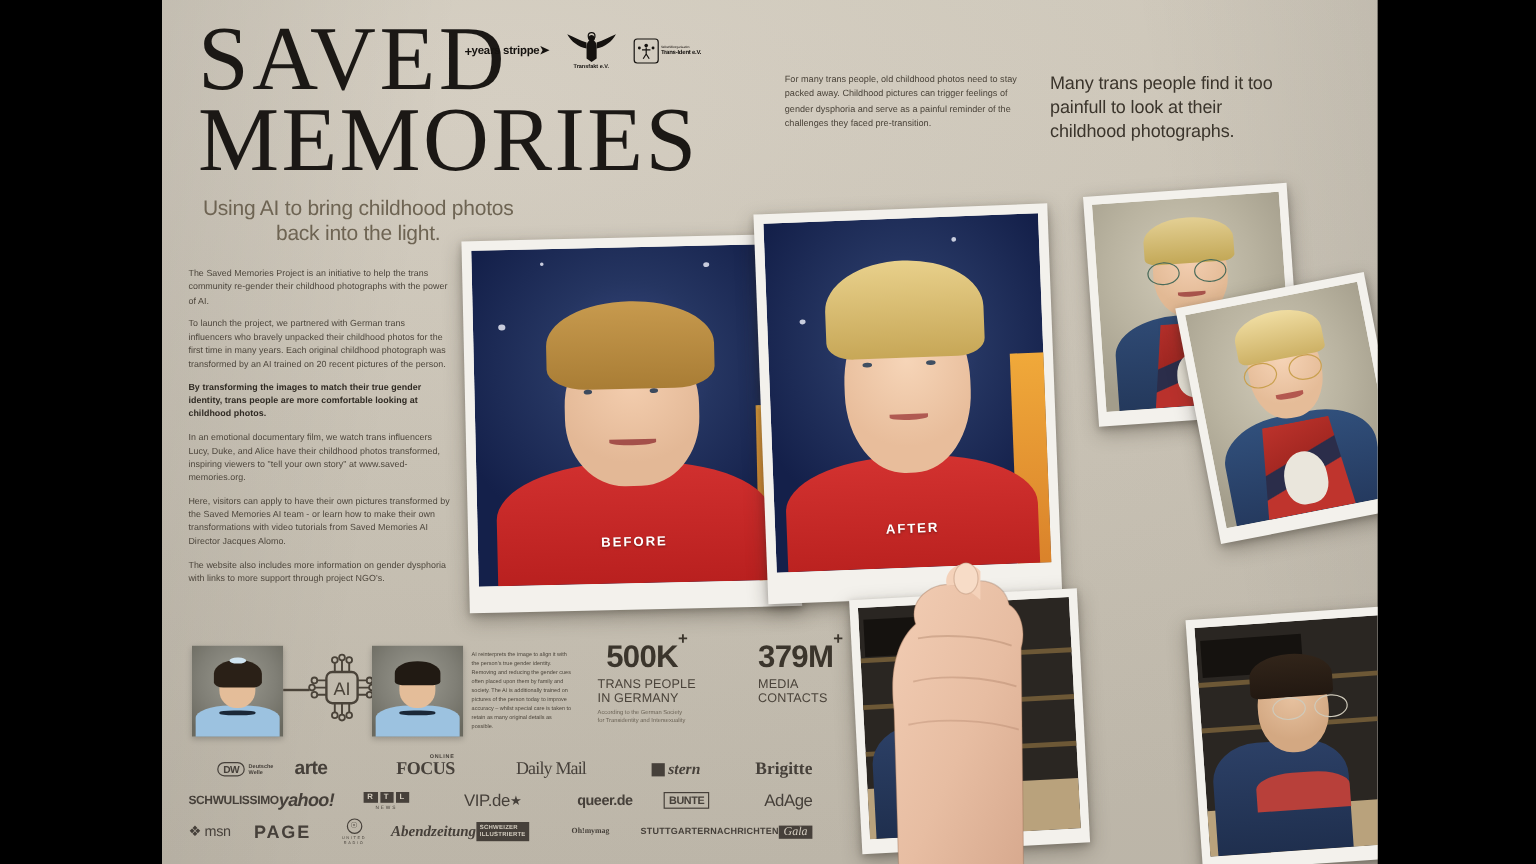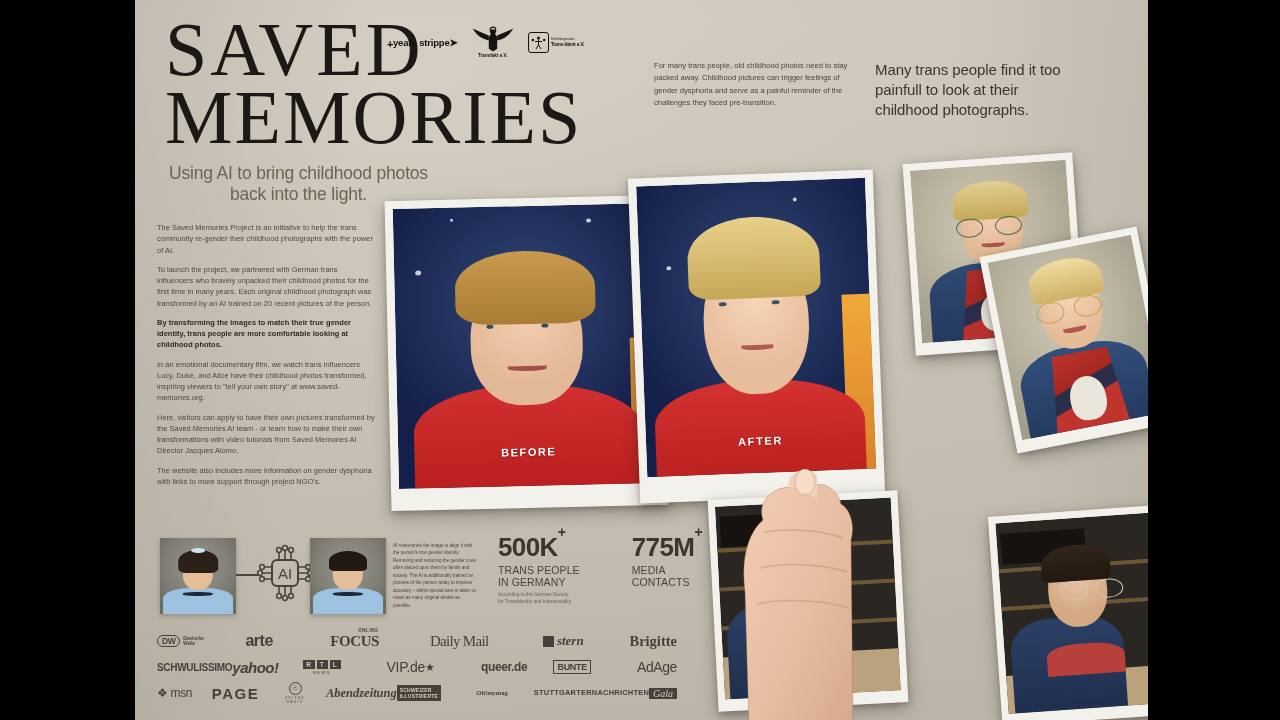--- a/index.html
+++ b/index.html
@@ -120,31 +120,31 @@
   .ai-thumb{ position:absolute; width:76px; height:76px; box-shadow:0 2px 5px rgba(0,0,0,.22); overflow:hidden;}
   .chip-wrap{ position:absolute; left:94px; top:6px; width:62px; height:62px; }
 
   .ai-note{
     position:absolute; left:258px; top:542px; width:86px; z-index:6;
     font-size:4.6px; line-height:1.62; color:#4d463c;
   }
 
   
   .stats{ position:absolute; left:363px; top:534px; z-index:6; display:flex; gap:52px; }
-  .stat .num{ font-size:26px; font-weight:bold; color:#3b352c; letter-spacing:-0.6px; line-height:1; }
+  .stat .num{ font-size:26px; font-weight:bold; color:#3b352c; letter-spacing:-0.6px; line-height:1;text-align:center; }
   .stat .num sup{ font-size:14px; top:-0.65em; position:relative; }
   .stat .lab{ font-size:10.5px; color:#4a433a; line-height:1.16; margin-top:4px; letter-spacing:.1px;}
   .stat .sub{ font-size:4.8px; color:#6a6255; line-height:1.45; margin-top:4px; }
 
   
   .press{ position:absolute; left:22px; top:628px; width:520px; z-index:6; }
   .press-row{ display:flex; align-items:center; height:26px; }
   .plogo{ color:#46403a; display:flex; align-items:center; justify-content:flex-start; }
   .plogo.dw{ width:94px; }
-  .dw-badge{ border:1.4px solid #46403a; border-radius:9px; padding:0 4px; font-size:8.5px; font-weight:bold; letter-spacing:-0.5px; margin-right:3px;}
+  .dw-badge{ border:1.4px solid #46403a; border-radius:9px; padding:0 4px; font-size:8.5px; font-weight:bold; letter-spacing:-0.5px; margin-right:3px;margin-left:24px;}
   .dw-txt{ font-size:4.6px; font-weight:bold; line-height:1.1; }
   .plogo.arte{ width:90px; font-size:16px; font-weight:bold; letter-spacing:-0.5px; }
   .plogo.focus{ width:106px; position:relative; }
   .focus-on{ position:absolute; top:-5px; left:28px; font-size:4.5px; font-weight:bold; letter-spacing:.6px;}
   .focus-m{ font-family:"Liberation Serif",serif; font-size:15px; font-weight:bold; letter-spacing:-0.4px;}
   .plogo.dmail{ width:120px; font-family:"Liberation Serif",serif; font-size:15px; font-weight:normal; letter-spacing:-0.7px;}
   .plogo.stern{ width:92px; font-family:"Liberation Serif",serif; font-size:13px; font-style:italic; font-weight:bold;}
   .stern-sq{ display:inline-block; width:11px; height:11px; background:#46403a; margin-right:3px; }
   .plogo.brigitte{ width:auto; font-family:"Liberation Serif",serif; font-size:14.5px; font-weight:bold;}
   .plogo.schwul{ width:94px; font-size:10px; font-weight:bold; letter-spacing:-0.3px;}
@@ -398,21 +398,21 @@
         <div class="lab">
           <div>TRANS PEOPLE</div>
           <div>IN GERMANY</div>
         </div>
         <div class="sub">
           <div>According to the German Society</div>
           <div>for Transidentity and Intersexuality</div>
         </div>
       </div>
       <div class="stat">
-        <div class="num"><span>775M</span><sup>+</sup></div>
+        <div class="num"><span>379M</span><sup>+</sup></div>
         <div class="lab">
           <div>MEDIA</div>
           <div>CONTACTS</div>
         </div>
       </div>
     </div>
 
     <div class="press">
 
       <div class="press-row">

